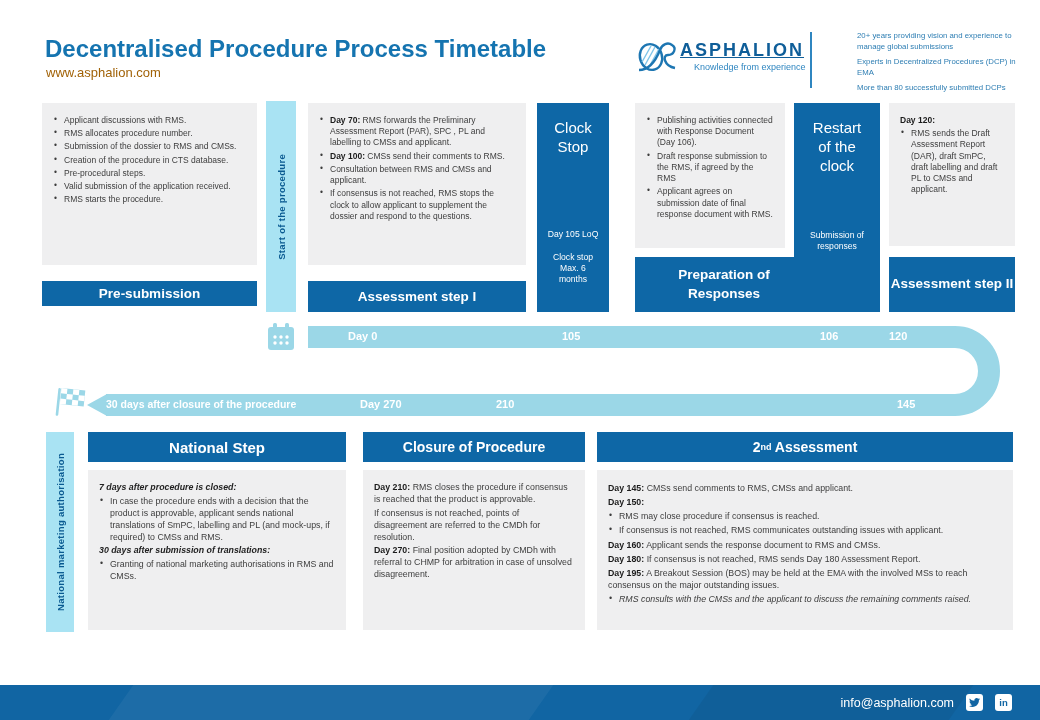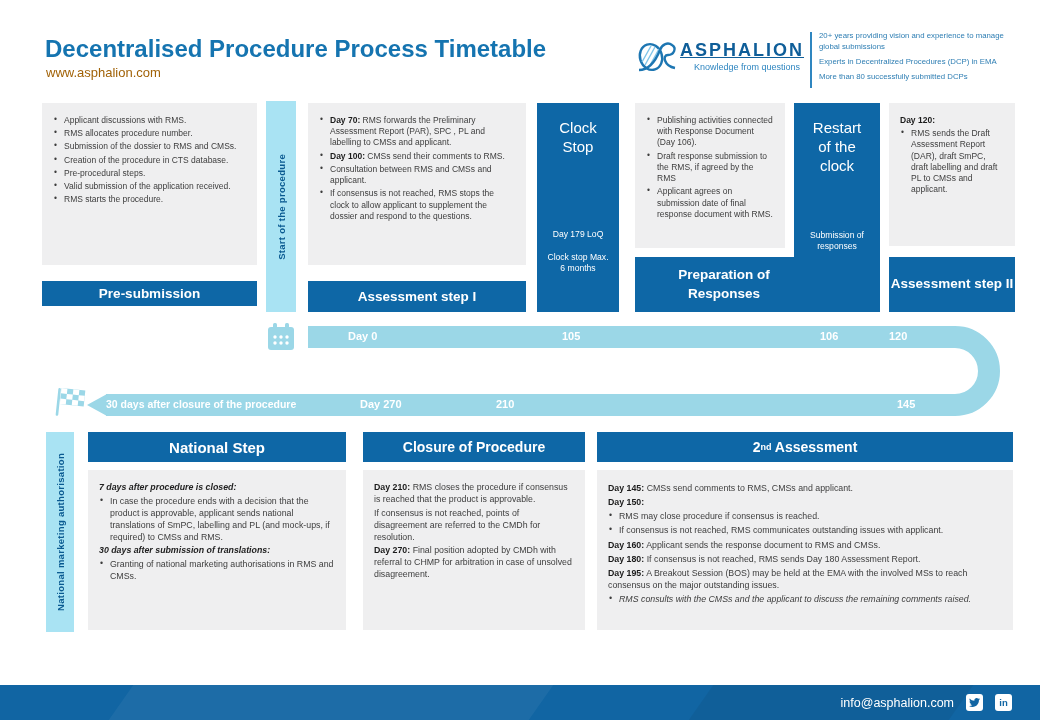--- a/index.html
+++ b/index.html
@@ -8,21 +8,21 @@
 
   
   .title{position:absolute;left:45px;top:35px;font-size:24px;font-weight:bold;color:#1574b0;}
   .site{position:absolute;left:46px;top:65px;font-size:13px;color:#a16207;text-decoration:none;}
   .logo{position:absolute;left:636px;top:28px;width:382px;height:64px;}
   .logo-svg{position:absolute;left:0;top:6px;}
   .logo-name{position:absolute;left:44px;top:12px;font-size:18px;font-weight:bold;color:#0f5e99;letter-spacing:2px;text-decoration:underline;}
   .logo-tag{position:absolute;left:58px;top:34px;font-size:9px;color:#2f86c0;}
   .logo-div{position:absolute;left:174px;top:4px;width:2px;height:56px;background:#2f86c0;}
   .claims{position:absolute;left:183px;top:3px;width:199px;font-size:7.8px;color:#2e7eb3;line-height:1.4;}
-  .claims .claim{margin-bottom:4px;}
+  .claims .claim{margin-bottom:4px;margin-left:38px;}
 
   
   .gbox{position:absolute;background:#efeff0;color:#3d3d3d;font-size:8.5px;line-height:1.32;
         padding:12px 11px;box-sizing:border-box;}
   .hbar{position:absolute;background:#0e67a6;color:#ffffff;display:flex;align-items:center;
         justify-content:center;text-align:center;font-weight:600;box-sizing:border-box;}
   .bluebox{position:absolute;background:#0e67a6;color:#ffffff;text-align:center;box-sizing:border-box;}
   .vribbon{position:absolute;background:#a9e3f3;display:flex;align-items:center;justify-content:center;}
   .vtext{writing-mode:vertical-rl;transform:rotate(180deg);font-weight:bold;color:#0a5a91;
          font-size:9.5px;letter-spacing:.3px;white-space:nowrap;}
@@ -34,21 +34,21 @@
   .li.hi{padding-left:0;font-weight:bold;font-style:italic;color:#222;} .li.hi::before{content:"";}
   .li.bi{font-style:italic;}
   .li .lead{font-weight:bold;color:#1c1c1c;}
 
   
   #pre-box{left:42px;top:103px;width:215px;height:162px;}
   #pre-bar{left:42px;top:281px;width:215px;height:25px;font-size:13.5px;}
   #start-ribbon{left:266px;top:101px;width:30px;height:211px;}
   #a1-box{left:308px;top:103px;width:218px;height:162px;}
   #a1-bar{left:308px;top:281px;width:218px;height:31px;font-size:13.5px;}
-  #clockstop{left:537px;top:103px;width:82px;height:209px;}
+  #clockstop{left:537px;top:103px;width:72px;height:209px;}
   #clockstop .cs-title{margin-top:16px;font-size:15px;line-height:1.25;padding:0 14px;}
   #clockstop .cs-note1{position:absolute;left:0;top:126px;width:100%;font-size:8.6px;}
   #clockstop .cs-note2{position:absolute;left:0;top:149px;width:100%;font-size:8.6px;line-height:1.3;padding:0 8px;box-sizing:border-box;}
   #prep-box{left:635px;top:103px;width:150px;height:145px;}
   #prep-bar{left:635px;top:257px;width:178px;height:55px;font-size:13.5px;line-height:1.35;padding:0 8px;}
   #restart{left:794px;top:103px;width:86px;height:209px;}
   #restart .cs-title{margin-top:16px;font-size:15px;line-height:1.25;padding:0 12px;}
   #restart .cs-sub{position:absolute;left:0;top:127px;width:100%;font-size:8.6px;line-height:1.3;padding:0 8px;box-sizing:border-box;}
   #a2-box{left:889px;top:103px;width:126px;height:143px;}
   #a2-bar{left:889px;top:257px;width:126px;height:55px;font-size:13.5px;line-height:1.35;}
@@ -96,21 +96,21 @@
     <svg class="logo-svg" width="44" height="44" viewBox="0 0 44 44">
       <ellipse cx="15" cy="23" rx="11" ry="13" fill="none" stroke="#1d76b2" stroke-width="2.4" transform="rotate(-18 15 23)"></ellipse>
       <g stroke="#7fc4e8" stroke-width="1.4">
         <line x1="9" y1="31" x2="19" y2="13"></line>
         <line x1="13" y1="33" x2="23" y2="15"></line>
         <line x1="6" y1="28" x2="15" y2="12"></line>
       </g>
       <path d="M3 36 C14 36 20 26 24 16 C26 10 32 8 36 11 C41 14 38 21 32 21 C26 21 28 32 39 34" fill="none" stroke="#1d76b2" stroke-width="2.4"></path>
     </svg>
     <div class="logo-name">ASPHALION</div>
-    <div class="logo-tag">Knowledge from questions</div>
+    <div class="logo-tag">Knowledge from experience</div>
     <div class="logo-div"></div>
     <div class="claims">
 
     <div class="claim"><span>20+ years providing vision and experience to manage global submissions</span></div>
         <div class="claim"><span>Experts in Decentralized Procedures (DCP) in EMA</span></div>
         <div class="claim"><span>More than 80 successfully submitted DCPs</span></div>
       </div>
   </div>
 
   <div class="gbox" id="pre-box">
@@ -133,21 +133,21 @@
 
   <div class="li b"><span class="lead">Day 70:</span><span> RMS forwards the Preliminary Assessment Report (PAR), SPC , PL and labelling to CMSs and applicant.</span></div>
       <div class="li b"><span class="lead">Day 100:</span><span> CMSs send their comments to RMS.</span></div>
       <div class="li b"><span class="lead"></span><span>Consultation between RMS and CMSs and applicant.</span></div>
       <div class="li b"><span class="lead"></span><span>If consensus is not reached, RMS stops the clock to allow applicant to supplement the dossier and respond to the questions.</span></div>
     </div>
   <div class="hbar" id="a1-bar">Assessment step I</div>
 
   <div class="bluebox" id="clockstop">
     <div class="cs-title">Clock Stop</div>
-    <div class="cs-note1">Day 179 LoQ</div>
+    <div class="cs-note1">Day 105 LoQ</div>
     <div class="cs-note2">Clock stop Max. 6 months</div>
   </div>
 
   <div class="gbox" id="prep-box">
 
   <div class="li b"><span class="lead"></span><span>Publishing activities connected with Response Document (Day 106).</span></div>
       <div class="li b"><span class="lead"></span><span>Draft response submission to the RMS, if agreed by the RMS</span></div>
       <div class="li b"><span class="lead"></span><span>Applicant agrees on submission date of final response document with RMS.</span></div>
     </div>
   <div class="hbar" id="prep-bar">Preparation of Responses</div>

